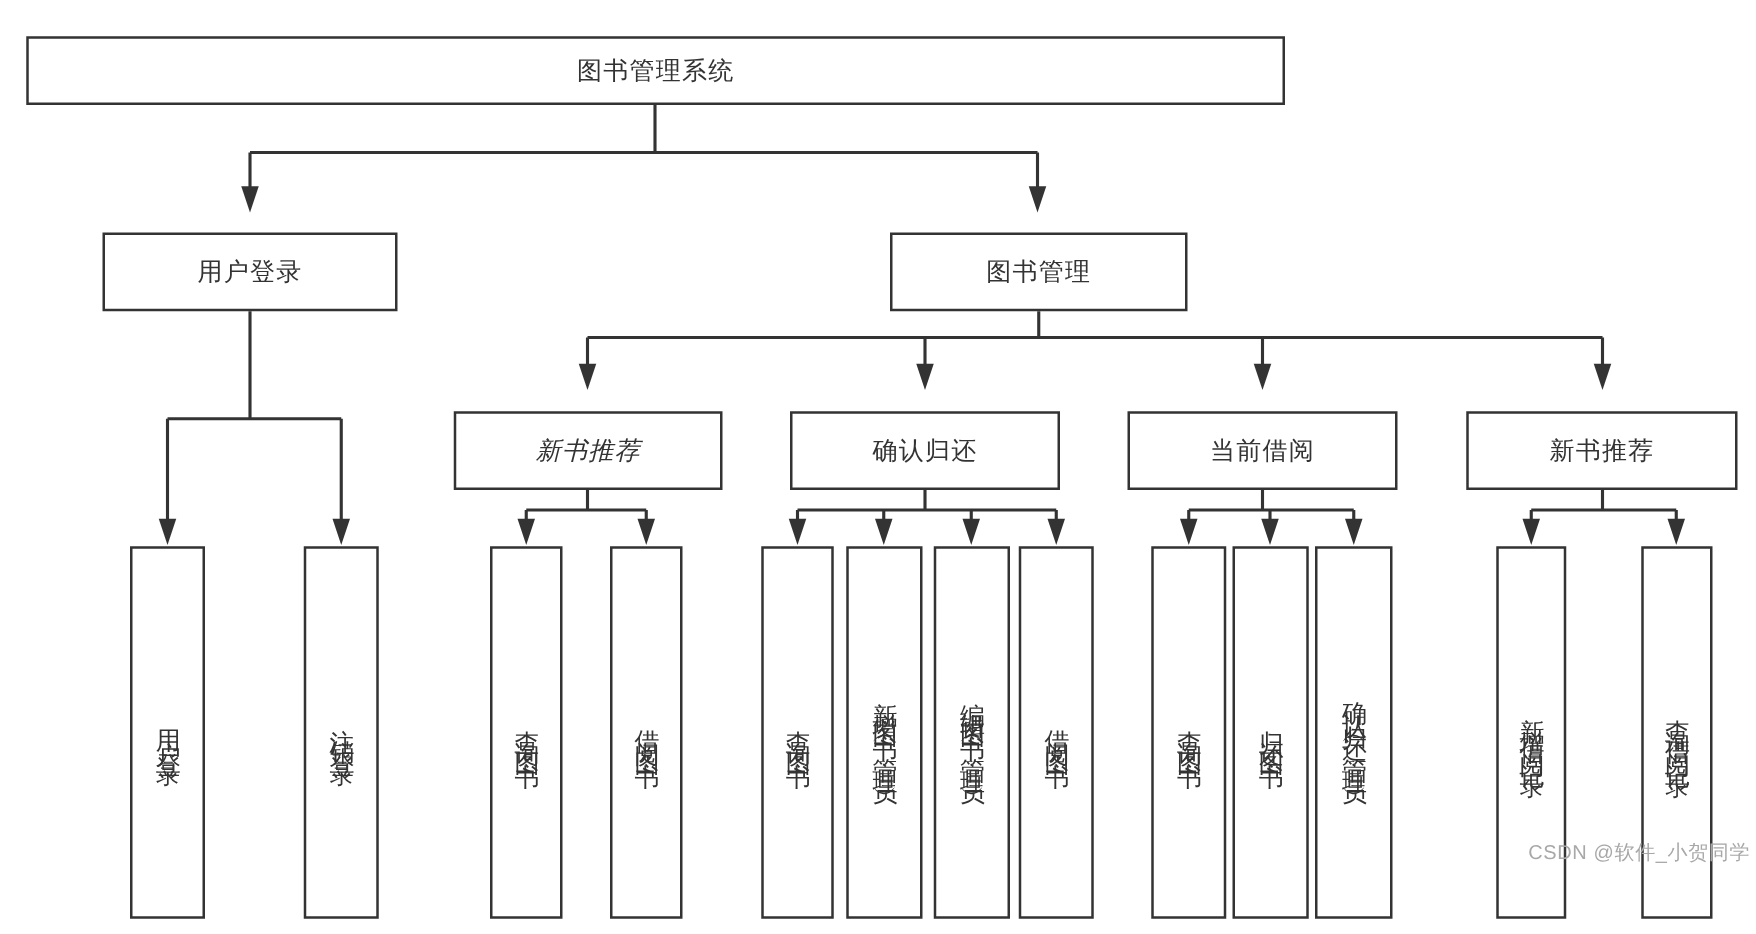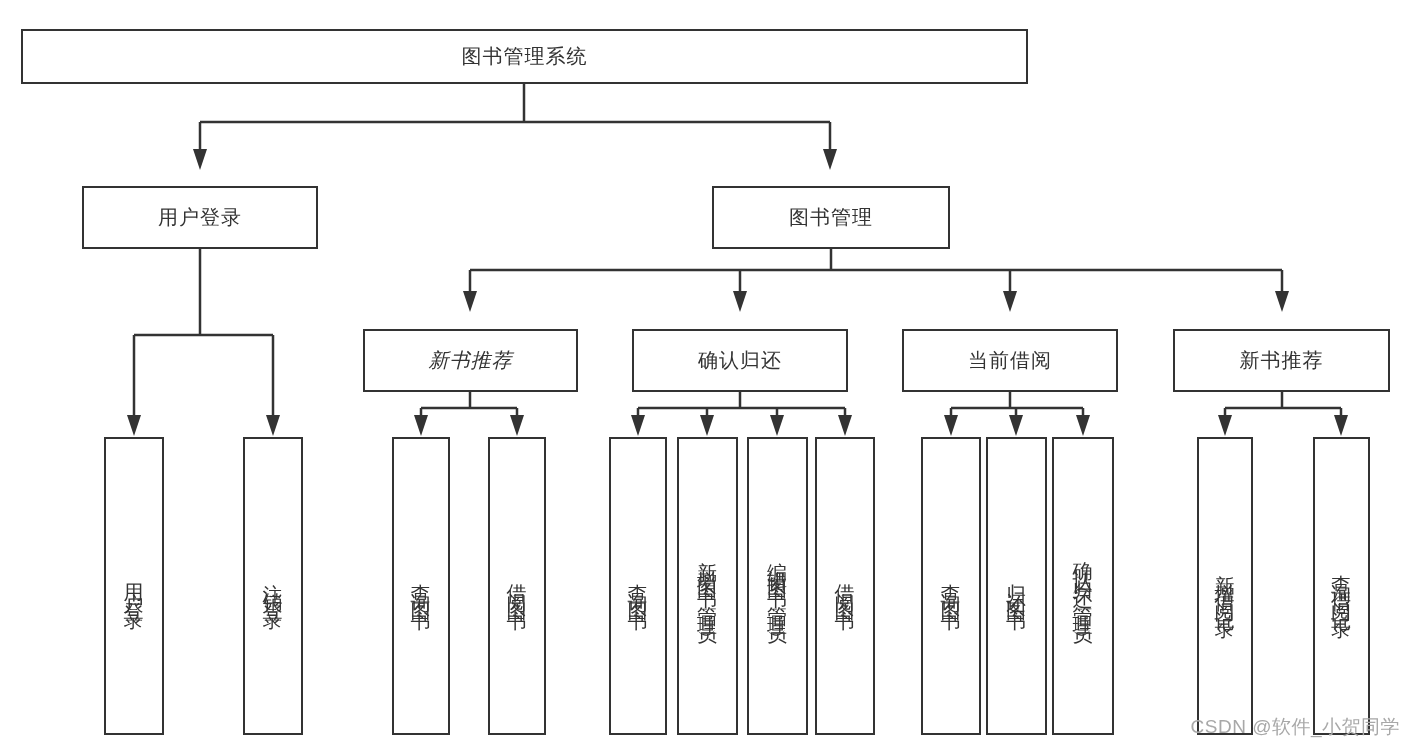--- a/index.html
+++ b/index.html
@@ -48,24 +48,24 @@
   .node.v {
     writing-mode: vertical-rl;
     text-orientation: mixed;
     font-size: 20px;
     letter-spacing: 9px;
     line-height: 1;
   }
   #watermark {
     position: absolute;
     left: 1150px;
-    top: 714px;
+    top: 672px;
     width: 250px;
     text-align: right;
-    font-size: 19px;
+    font-size: 16px;
     color: #a8a8a8;
     letter-spacing: 0.5px;
     white-space: nowrap;
     z-index: 5;
   }
 </style>
 </head>
 <body>
 
 <div id="stage">

